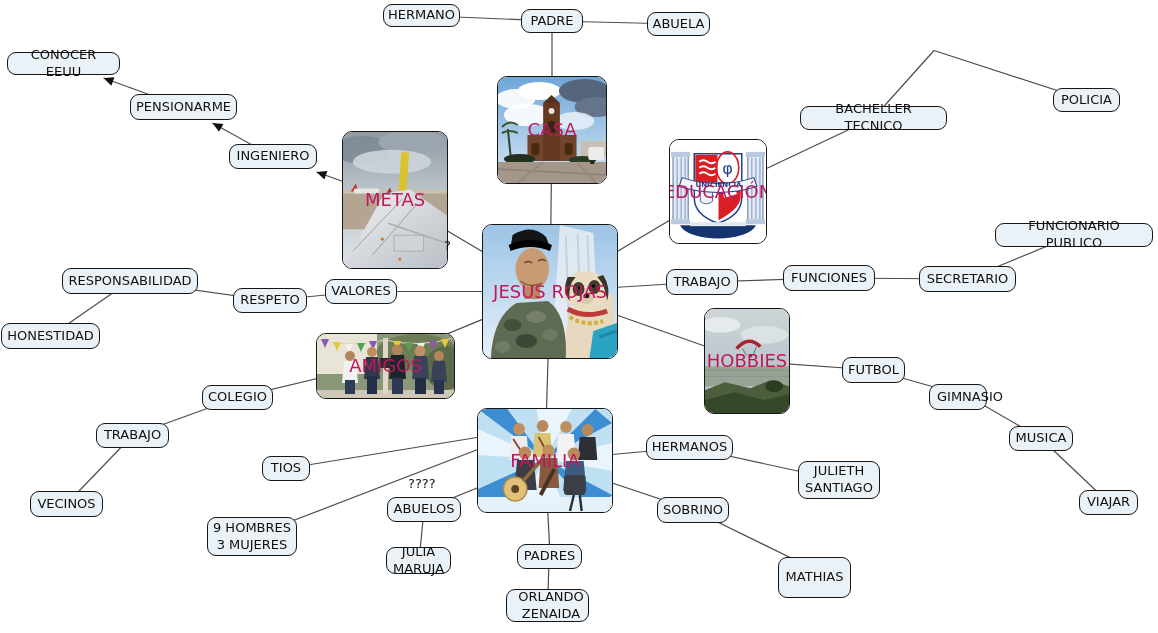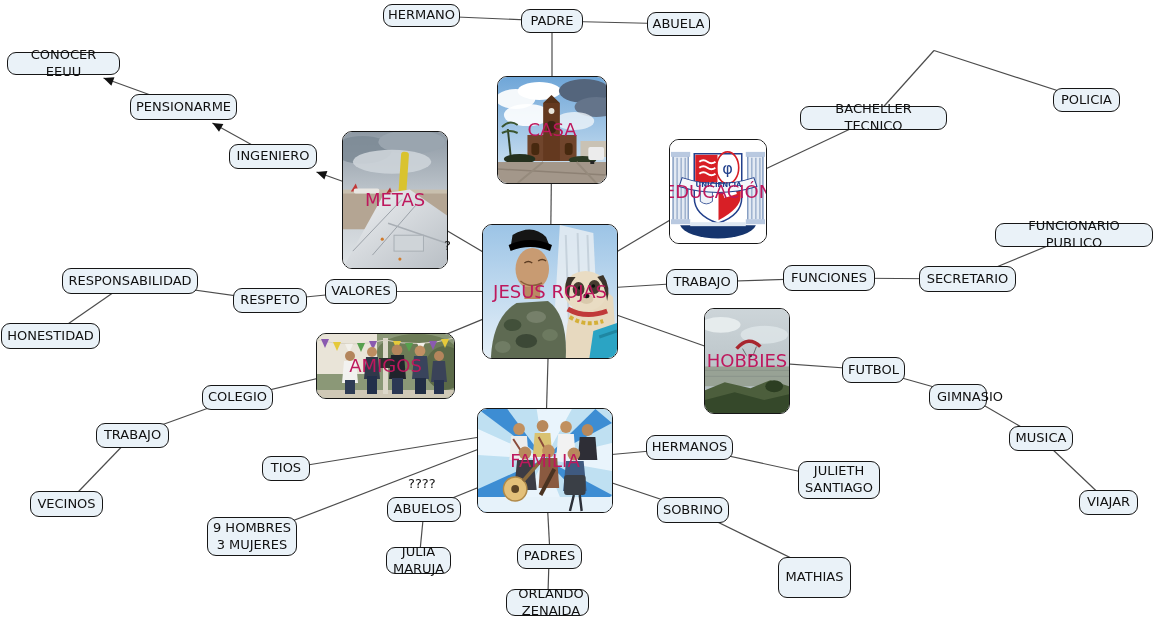--- a/index.html
+++ b/index.html
@@ -323,17 +323,17 @@
     <div class="node" style="left: 798px; top: 461px; width: 82px; height: 38px;"><span class="node-label">JULIETH
 SANTIAGO</span></div>
     <div class="node" style="left: 657px; top: 497px; width: 72px; height: 26px; text-align: center;"><span class="node-label">SOBRINO</span></div>
     <div class="node" style="left: 778px; top: 557px; width: 73px; height: 41px;"><span class="node-label">MATHIAS</span></div>
     <div class="node" style="left: 387px; top: 497px; width: 74px; height: 25px;"><span class="node-label">ABUELOS</span></div>
     <div class="node" style="left: 386px; top: 547px; width: 65px; height: 27px;"><span class="node-label">JULIA
 MARUJA</span></div>
     <div class="node" style="left: 207px; top: 517px; width: 90px; height: 39px;"><span class="node-label">9 HOMBRES
 3 MUJERES</span></div>
     <div class="node" style="left: 517px; top: 532px; width: 65px; height: 25px; margin-top: 12px;"><span class="node-label">PADRES</span></div>
-    <div class="node" style="left: 506px; top: 589px; width: 83px; height: 27px; padding-left: 11px;"><span class="node-label">ORLANDO
+    <div class="node" style="left: 506px; top: 589px; width: 83px; height: 33px; padding-left: 11px;"><span class="node-label">ORLANDO
 ZENAIDA</span></div>
     <span class="float-label" style="left: 444px; top: 238px;">?</span>
     <span class="float-label" style="left: 408px; top: 476px;">????</span>
   </div>
 
 </body></html>

